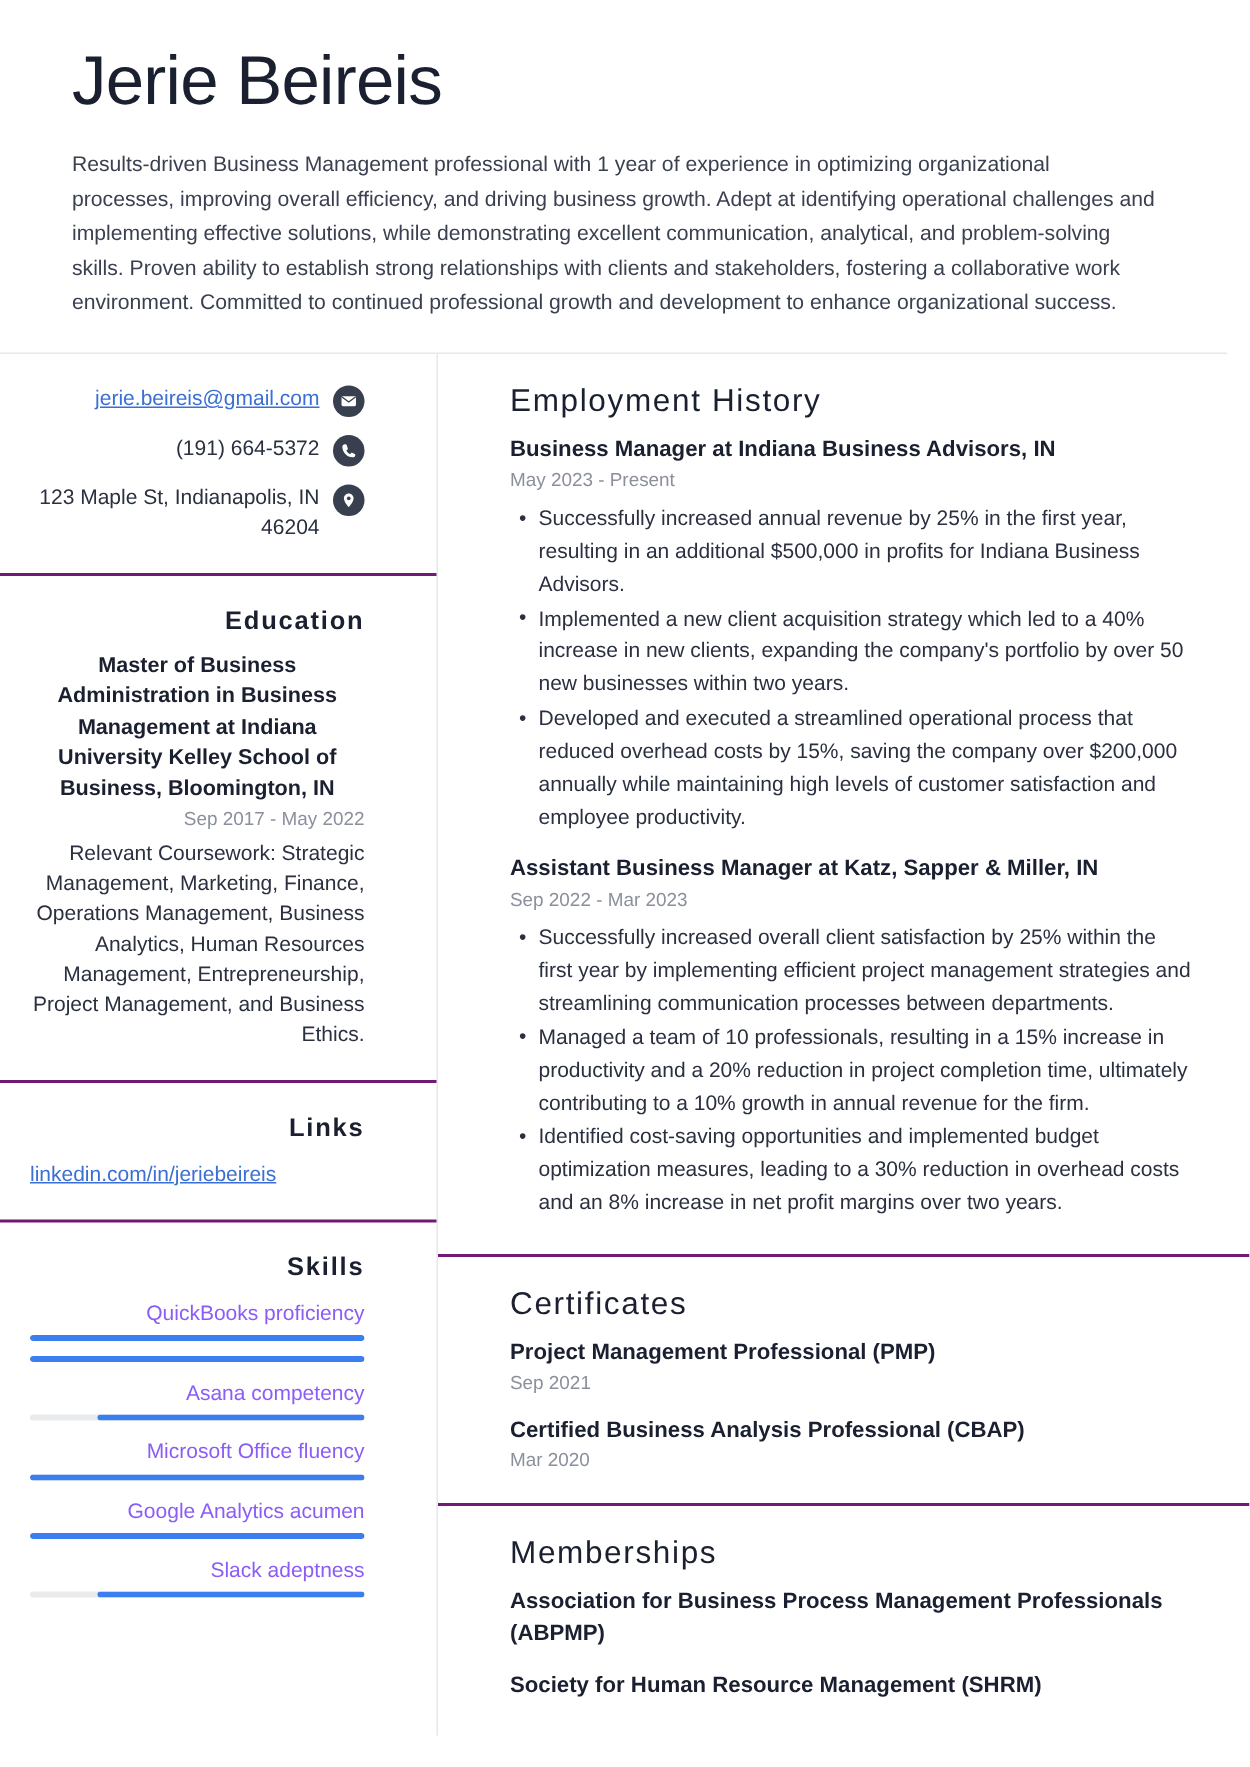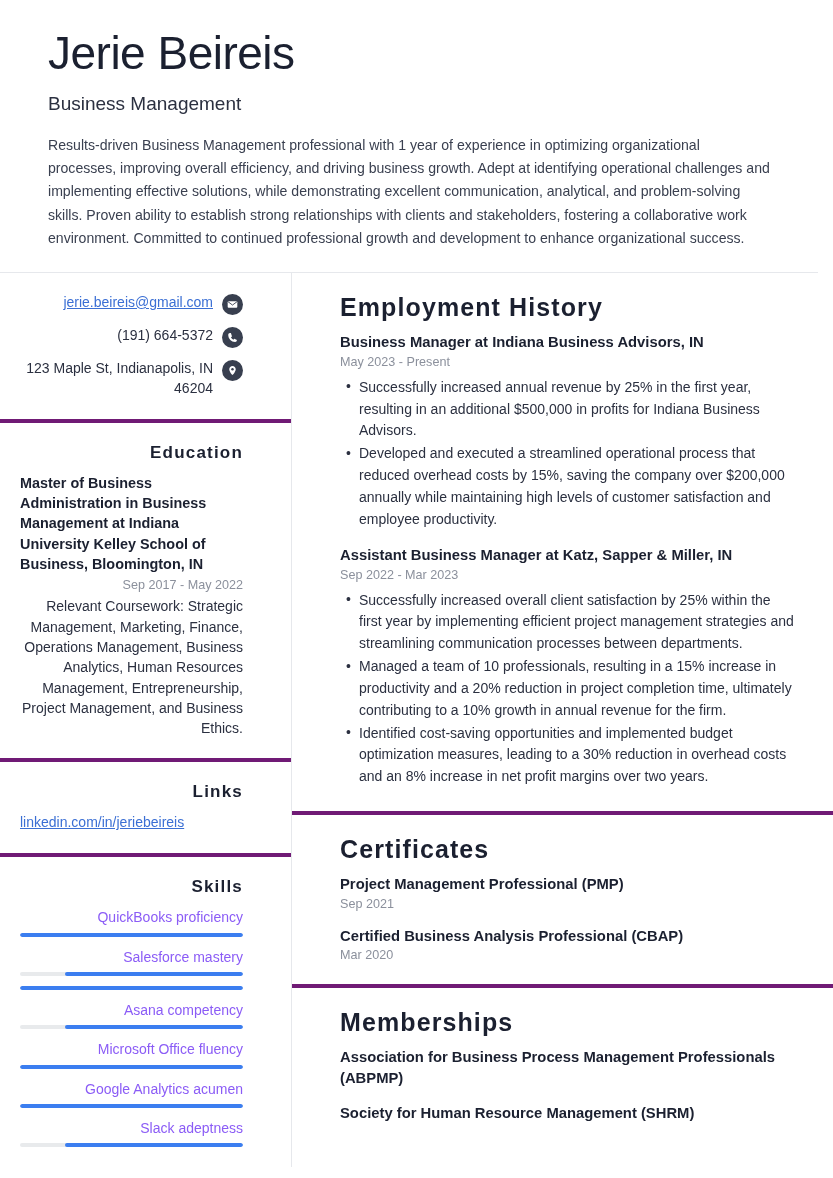--- a/index.html
+++ b/index.html
@@ -67,21 +67,21 @@
     flex: 0 0 292px;
     border-right: 1px solid #e6e8ec;
   }
   .col-right {
     flex: 1 1 auto;
     min-width: 0;
   }
 
   .block {
     padding: 20px 48px 20px 20px;
-    border-bottom: 4px solid #701a75;
+    border-bottom: 2px solid #701a75;
   }
   .block.last { border-bottom: none; }
 
   .col-right .block {
     padding: 20px 38px 22px 48px;
   }
 
   
   .contact-row {
     display: flex;
@@ -121,21 +121,21 @@
     letter-spacing: 1.2px;
     color: #1b2030;
     text-align: right;
     margin-bottom: 10px;
   }
 
   .edu-degree {
     font-size: 14.4px;
     font-weight: 700;
     line-height: 1.42;
-    text-align: left;
+    text-align: center;
     color: #1b2030;
   }
   .edu-date {
     font-size: 12.6px;
     color: #8b909c;
     text-align: right;
     margin-top: 2px;
     line-height: 1.4;
   }
   .edu-desc {
@@ -175,22 +175,22 @@
     position: absolute;
     top: 0;
     right: 0;
     height: 100%;
     border-radius: 2px;
     background: #3b7ef0;
   }
 
   
   .sec-heading {
-    font-size: 25px;
-    font-weight: 700;
+    font-size: 21px;
+    font-weight: 400;
     letter-spacing: 1.1px;
     color: #1b2030;
     margin-bottom: 10px;
   }
 
   .entry { margin-bottom: 14px; }
   .entry:last-child { margin-bottom: 0; }
 
   .entry-title {
     font-size: 14.8px;
@@ -249,21 +249,20 @@
   }
   .mem:last-child { margin-bottom: 0; }
 </style>
 </head>
 <body>
 
 <div class="resume">
 
   <div class="header">
     <h1 class="full-name">Jerie Beireis</h1>
-    <div class="job-title">Business Management</div>
     <p class="summary">Results-driven Business Management professional with 1 year of experience in optimizing organizational processes, improving overall efficiency, and driving business growth. Adept at identifying operational challenges and implementing effective solutions, while demonstrating excellent communication, analytical, and problem-solving skills. Proven ability to establish strong relationships with clients and stakeholders, fostering a collaborative work environment. Committed to continued professional growth and development to enhance organizational success.</p>
   </div>
 
   <div class="hr-full"></div>
 
   <div class="columns">
 
     <div class="col-left">
 
       <div class="block">
@@ -312,26 +311,20 @@
       <div class="block last">
         <div class="side-heading">Skills</div>
         <div id="skills-list">
             <div class="skill">
               <div class="skill-label">QuickBooks proficiency</div>
               <div class="skill-bar">
                 <div class="skill-fill" style="width: 100%;"></div>
               </div>
             </div>
             <div class="skill">
-              <div class="skill-label">Salesforce mastery</div>
-              <div class="skill-bar">
-                <div class="skill-fill" style="width: 80%;"></div>
-              </div>
-            </div>
-            <div class="skill">
               <div class="skill-bar">
                 <div class="skill-fill" style="width: 100%;"></div>
               </div>
             </div>
             <div class="skill">
               <div class="skill-label">Asana competency</div>
               <div class="skill-bar">
                 <div class="skill-fill" style="width: 80%;"></div>
               </div>
             </div>
@@ -361,20 +354,21 @@
     <div class="col-right">
 
       <div class="block">
         <div class="sec-heading">Employment History</div>
         <div id="employment-list">
             <div class="entry">
               <div class="entry-title">Business Manager at Indiana Business Advisors, IN</div>
               <div class="entry-date">May 2023 - Present</div>
               <ul class="entry-bullets">
                 <li>Successfully increased annual revenue by 25% in the first year, resulting in an additional $500,000 in profits for Indiana Business Advisors.</li>
+                <li>Implemented a new client acquisition strategy which led to a 40% increase in new clients, expanding the company's portfolio by over 50 new businesses within two years.</li>
                 <li>Developed and executed a streamlined operational process that reduced overhead costs by 15%, saving the company over $200,000 annually while maintaining high levels of customer satisfaction and employee productivity.</li>
               </ul>
             </div>
             <div class="entry">
               <div class="entry-title">Assistant Business Manager at Katz, Sapper &amp; Miller, IN</div>
               <div class="entry-date">Sep 2022 - Mar 2023</div>
               <ul class="entry-bullets">
                 <li>Successfully increased overall client satisfaction by 25% within the first year by implementing efficient project management strategies and streamlining communication processes between departments.</li>
                 <li>Managed a team of 10 professionals, resulting in a 15% increase in productivity and a 20% reduction in project completion time, ultimately contributing to a 10% growth in annual revenue for the firm.</li>
                 <li>Identified cost-saving opportunities and implemented budget optimization measures, leading to a 30% reduction in overhead costs and an 8% increase in net profit margins over two years.</li>

